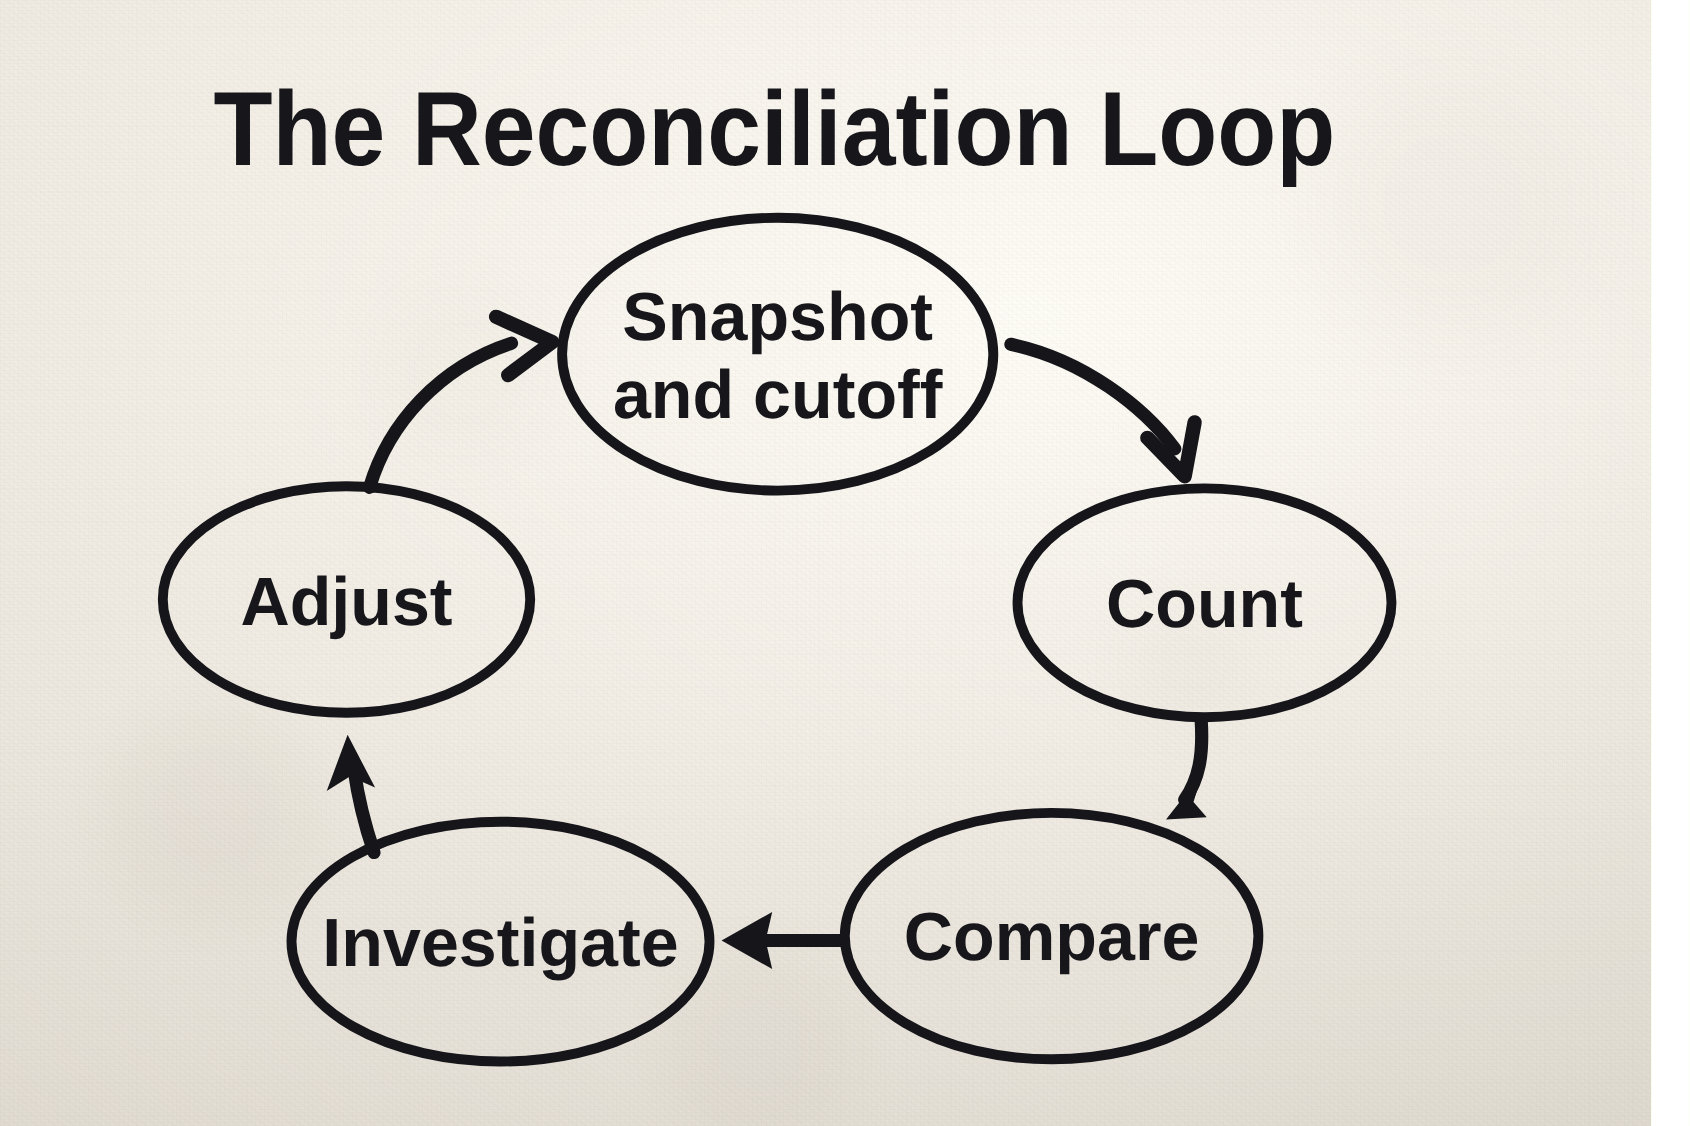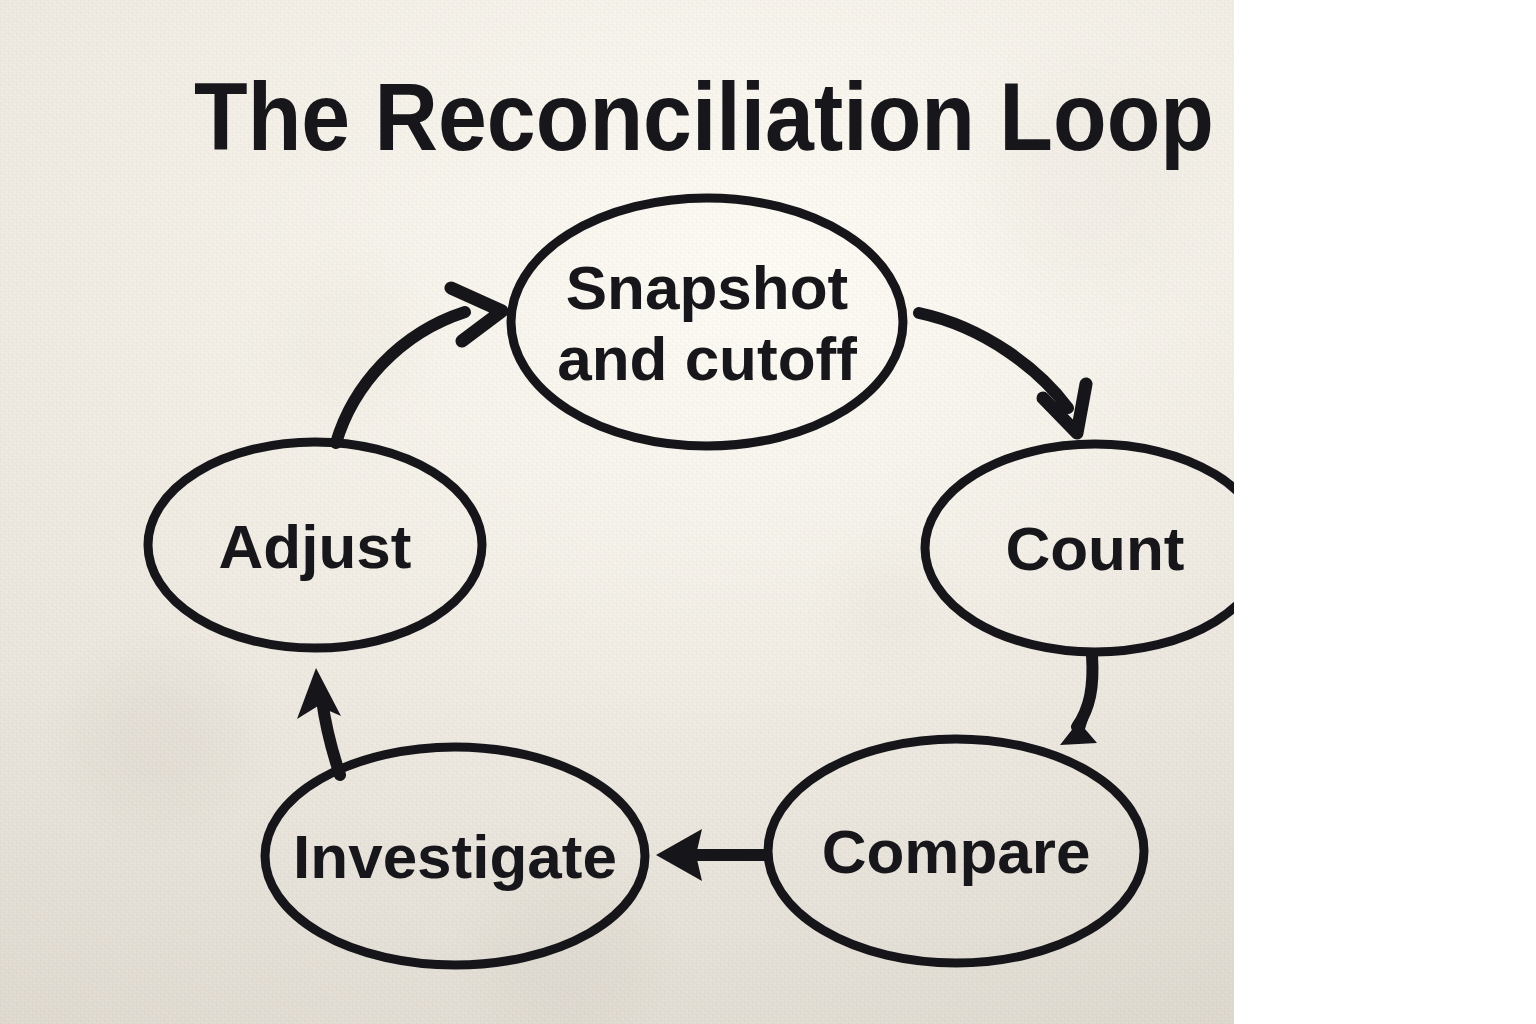--- a/index.html
+++ b/index.html
@@ -3,21 +3,21 @@
 <meta charset="utf-8">
 <title>The Reconciliation Loop</title>
 <style>
   html, body {
     margin: 0;
     padding: 0;
     background: #ffffff;
   }
   #stage {
     position: relative;
-    width: 1234px;
+    width: 1501px;
     height: 1024px;
     overflow: hidden;
     background-color: #bef264;
   }
   
   #paper-base {
     position: absolute;
     inset: 0;
     background:
       radial-gradient(ellipse 120% 110% at 62% 28%,

